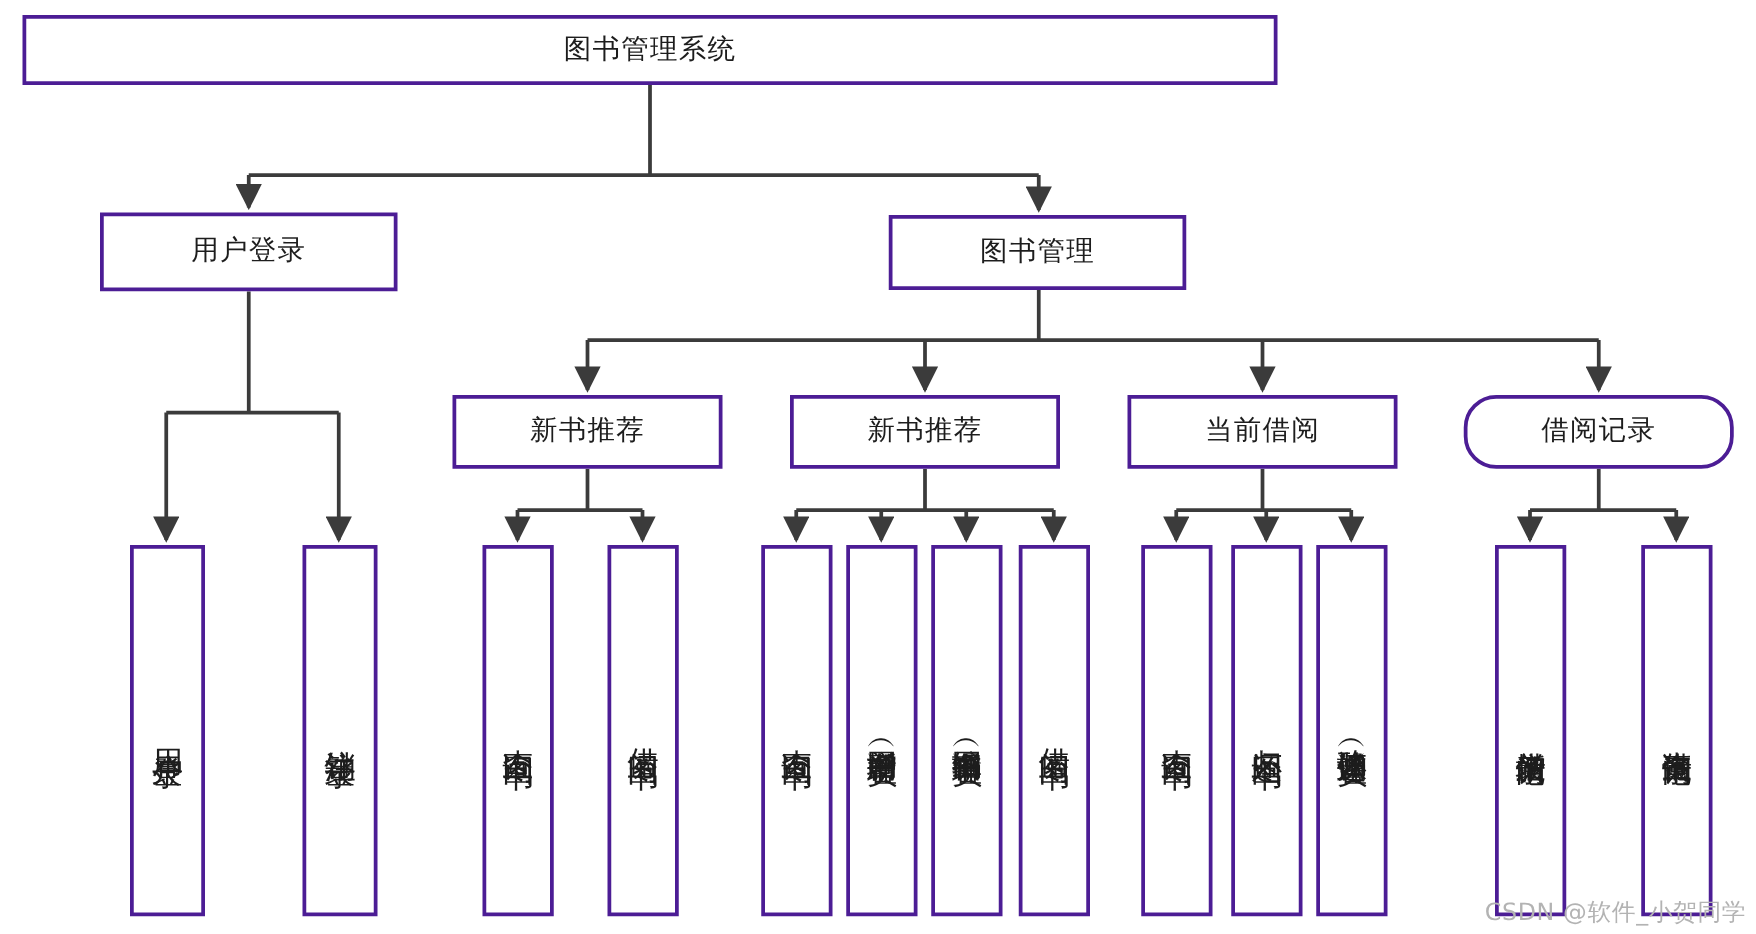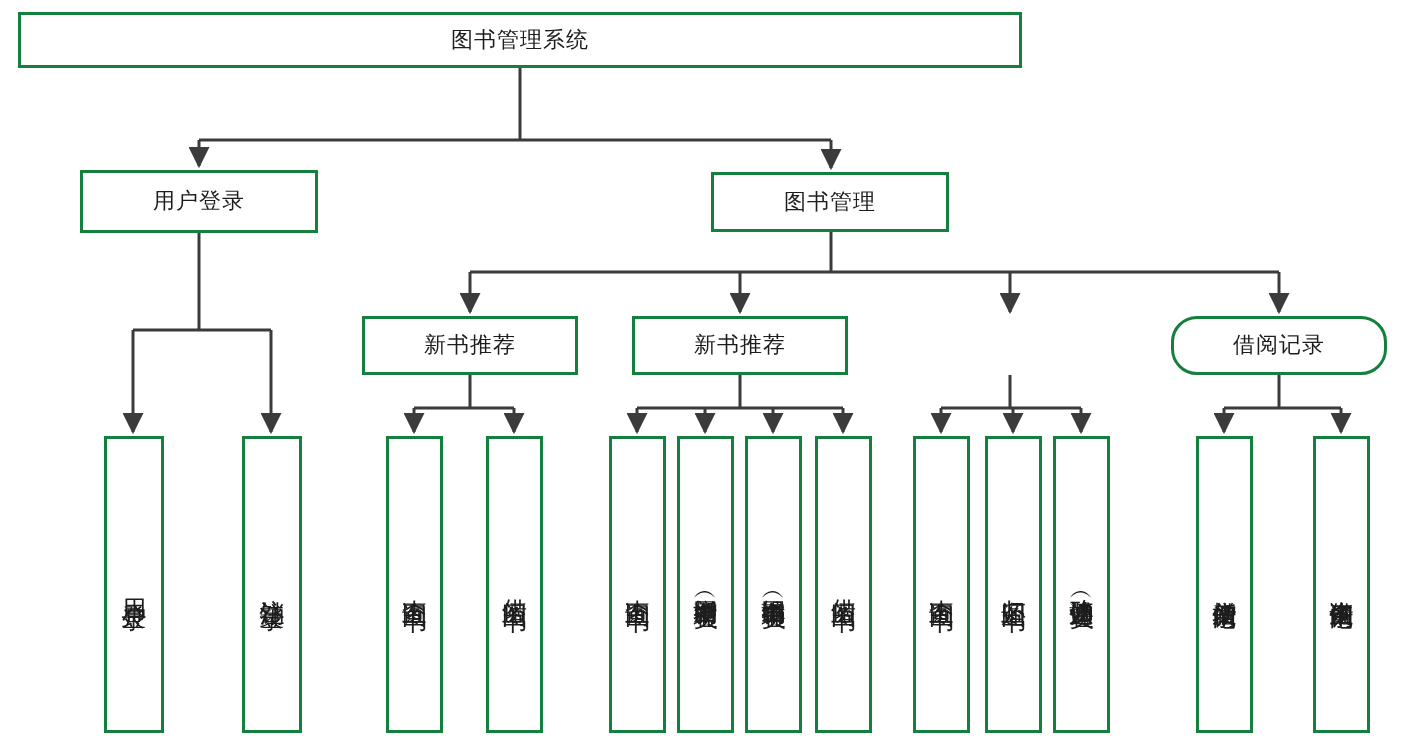--- a/index.html
+++ b/index.html
@@ -21,21 +21,21 @@
     position: absolute;
     left: 0;
     top: 0;
     width: 1405px;
     height: 747px;
     pointer-events: none;
   }
   .node {
     position: absolute;
     box-sizing: border-box;
-    border: 3px solid #15803d;
+    border: 3px solid #4c1d95;
     background: #ffffff;
     display: flex;
     align-items: center;
     justify-content: center;
     color: #1d1d1d;
   }
   .node .label {
     display: block;
     text-align: center;
     line-height: 1.12;
@@ -143,20 +143,23 @@
   </div>
 
   <div class="node node-horizontal" style="left:711px; top:172px; width:238px; height:60px;">
     <span class="label">图书管理</span>
   </div>
 
   <div class="node node-horizontal" style="left:632px; top:316px; width:216px; height:59px;">
     <span class="label">新书推荐</span>
   </div>
 
+  <div class="node node-horizontal" style="left:902px; top:316px; width:216px; height:59px;">
+    <span class="label">当前借阅</span>
+  </div>
 
   <div class="node node-horizontal" style="left:1171px; top:316px; width:216px; height:59px;border-radius:26px;">
     <span class="label">借阅记录</span>
   </div>
 
   <div class="node node-vertical" style="left:104px; top:436px; width:60px; height:297px;">
     <span class="label">用户登录</span>
   </div>
 
   <div class="node node-vertical" style="left:242px; top:436px; width:60px; height:297px;">
@@ -200,14 +203,15 @@
   </div>
 
   <div class="node node-vertical tight" style="left:1196px; top:436px; width:57px; height:297px;">
     <span class="label">新增借阅记录</span>
   </div>
 
   <div class="node node-vertical tight" style="left:1313px; top:436px; width:57px; height:297px;">
     <span class="label">查询借阅记录</span>
   </div>
 
+  <div id="watermark">CSDN @软件_小贺同学</div>
 
 </div>
 
 </body></html>

